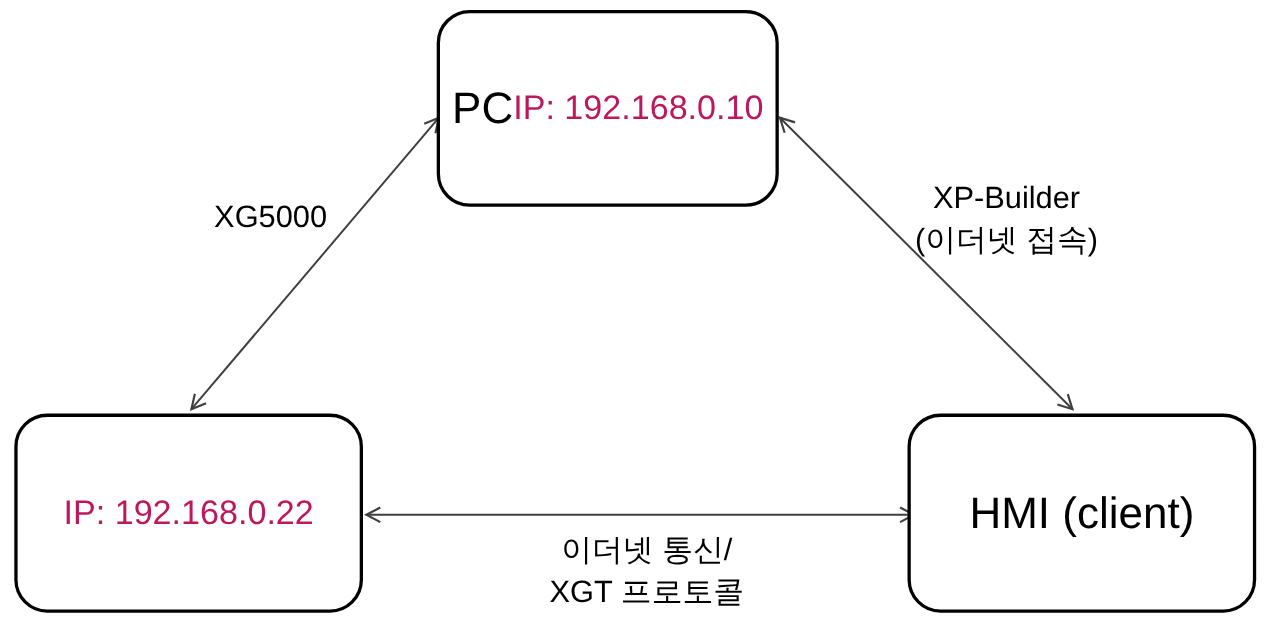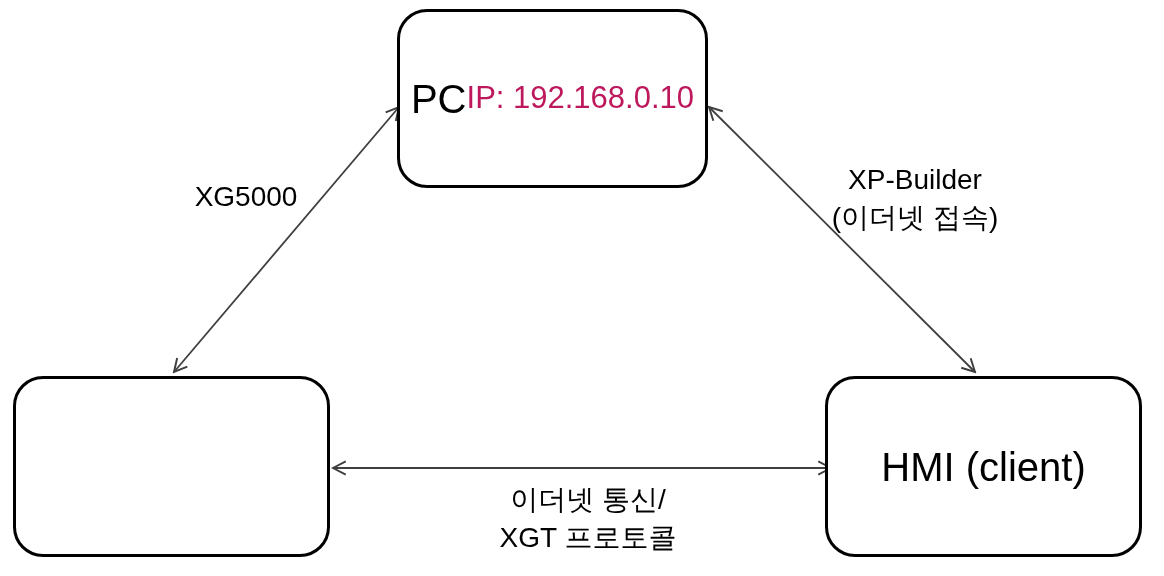--- a/index.html
+++ b/index.html
@@ -76,20 +76,21 @@
     <line x1="709" y1="107" x2="975" y2="372" stroke="#3f3f3f" stroke-width="1.8" marker-start="url(#openArrow)" marker-end="url(#openArrow)"></line>
     <line x1="333" y1="468" x2="831" y2="468" stroke="#3f3f3f" stroke-width="1.8" marker-start="url(#openArrow)" marker-end="url(#openArrow)"></line>
   </svg>
 
   <div class="node node-pc">
     <div class="node-title">PC</div>
     <div class="node-ip">IP: 192.168.0.10</div>
   </div>
 
   <div class="node node-plc">
+    <div class="node-ip">IP: 192.168.0.22</div>
   </div>
 
   <div class="node node-hmi">
     <div class="node-title">HMI (client)</div>
   </div>
 
   <div class="edge-label label-pc-plc">
     <div>XG5000</div>
   </div>
 

